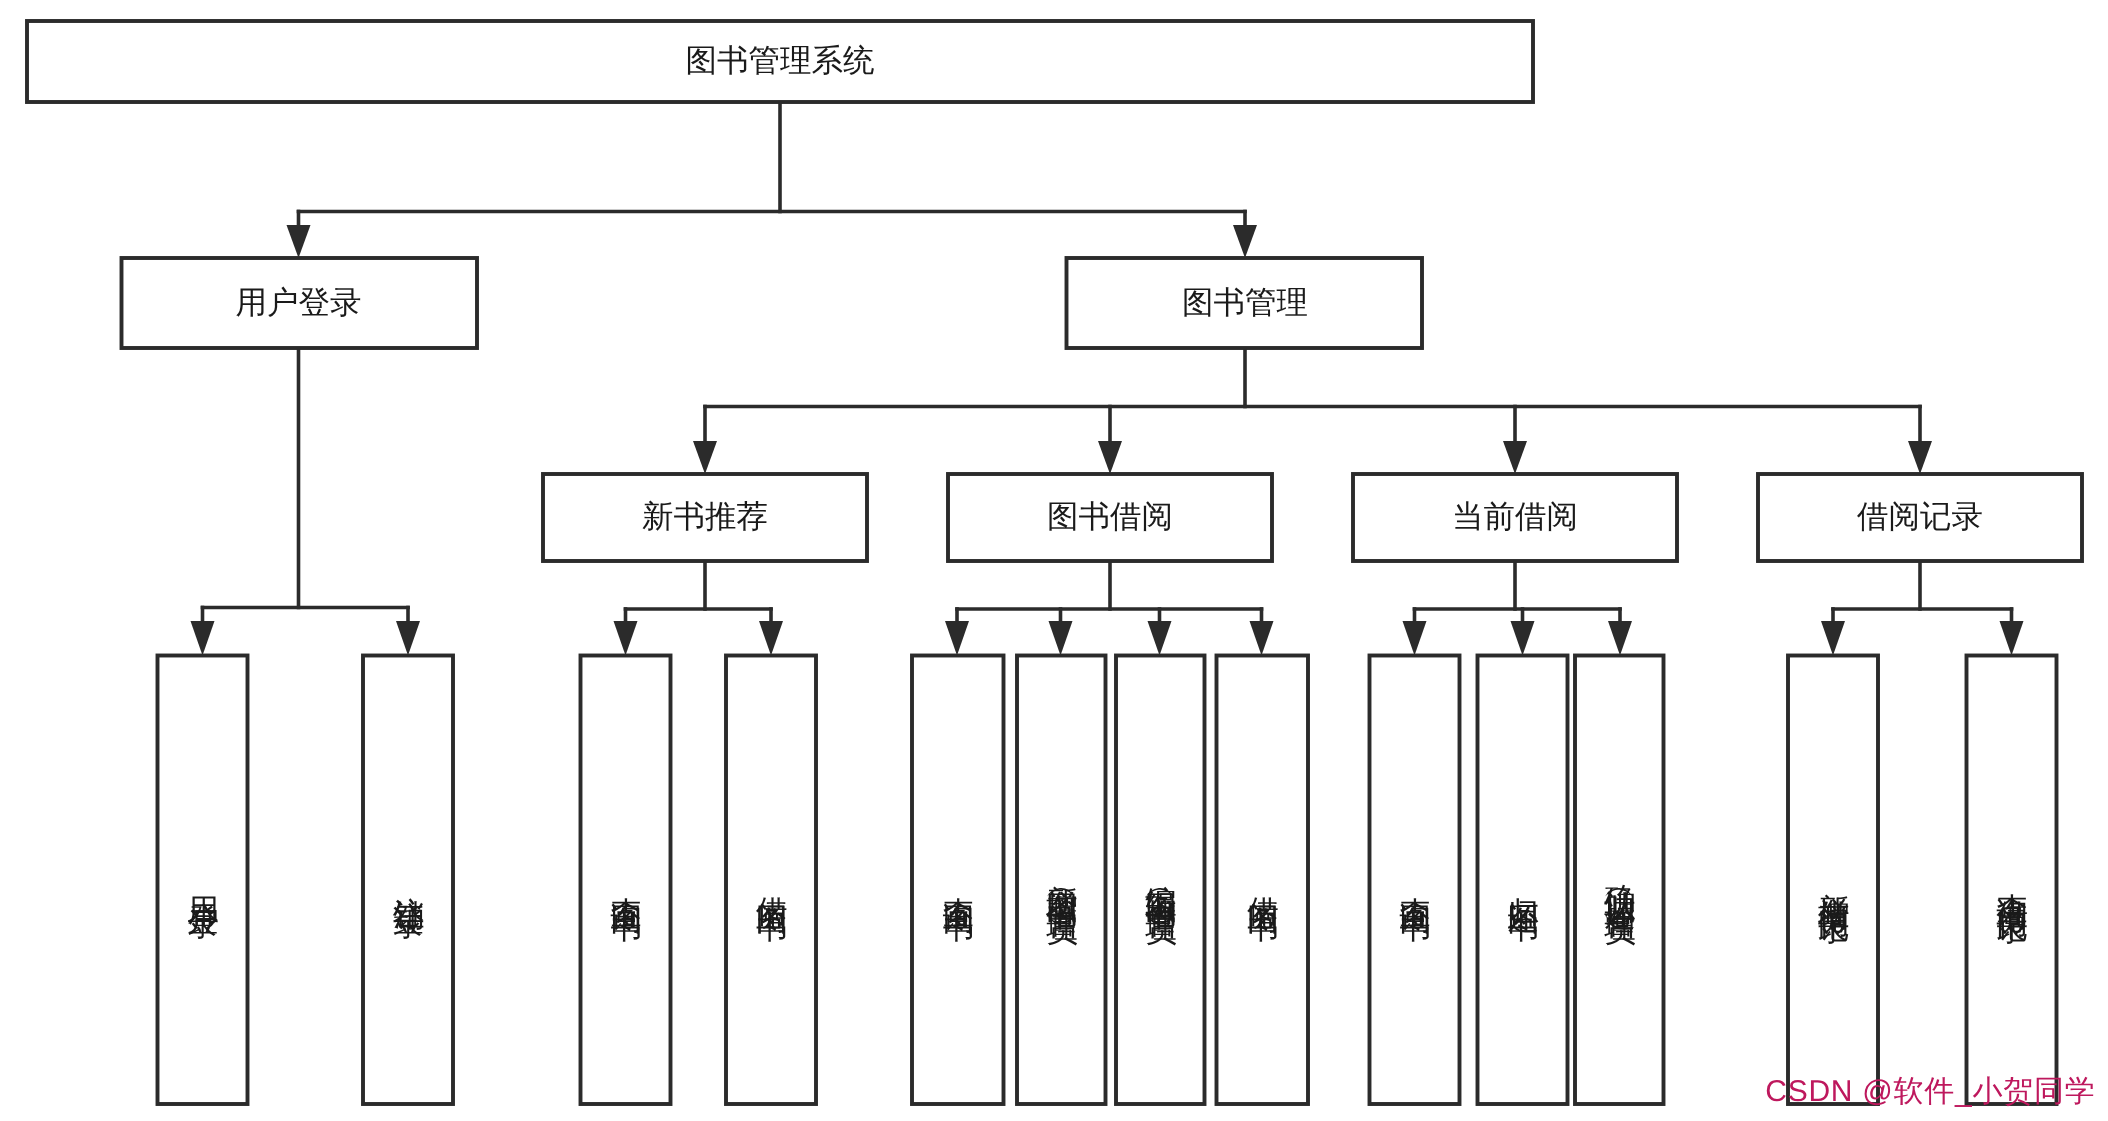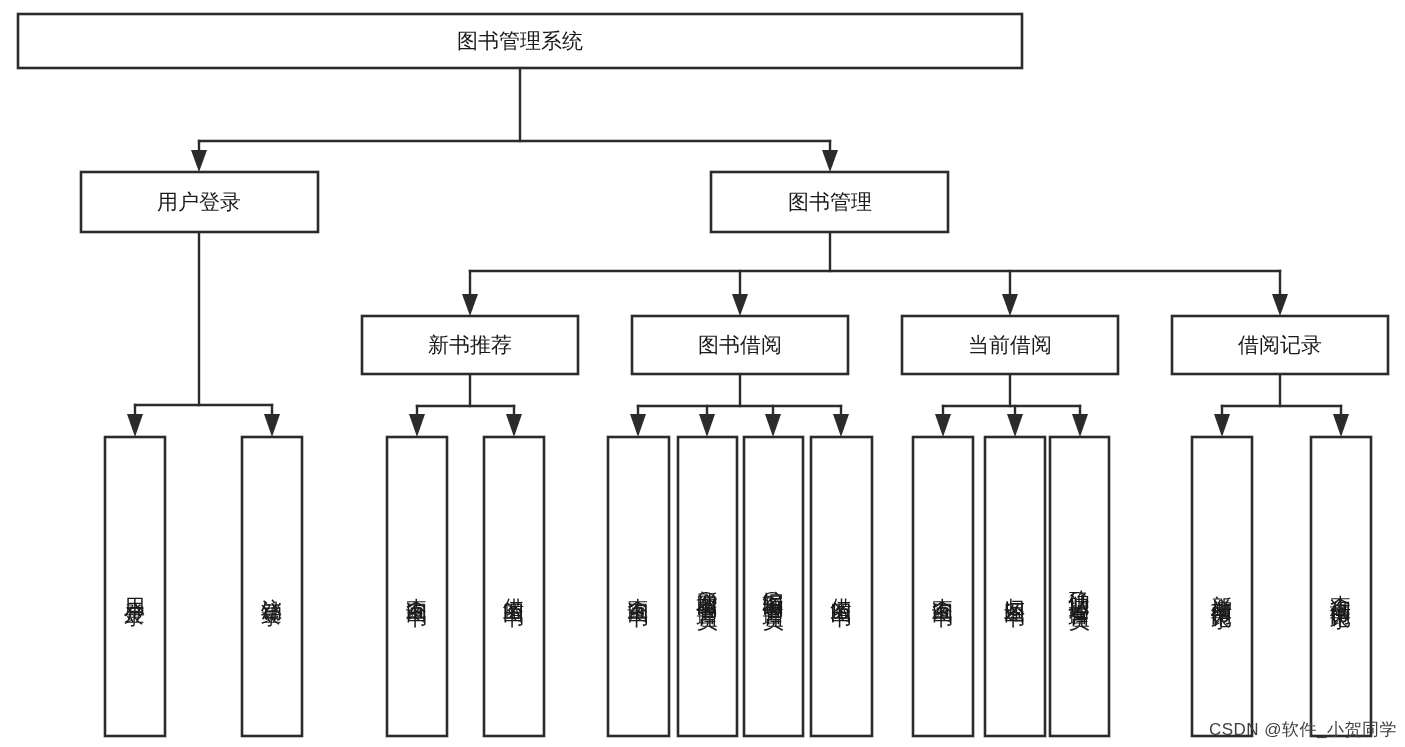--- a/index.html
+++ b/index.html
@@ -69,22 +69,22 @@
     justify-content: center;
     text-align: center;
     white-space: nowrap;
     pointer-events: none;
   }
   #watermark {
     position: absolute;
     right: 8px;
     bottom: 6px;
     font-family: "Liberation Sans", "DejaVu Sans", sans-serif;
-    font-size: 17px;
-    color: #404040;
+    font-size: 20px;
+    color: #be185d;
     letter-spacing: 0.5px;
     white-space: nowrap;
   }
 </style>
 </head>
 <body>
 
 <div id="diagram-root">
 
   <svg class="diagram-canvas" viewBox="0 0 1405 747">

